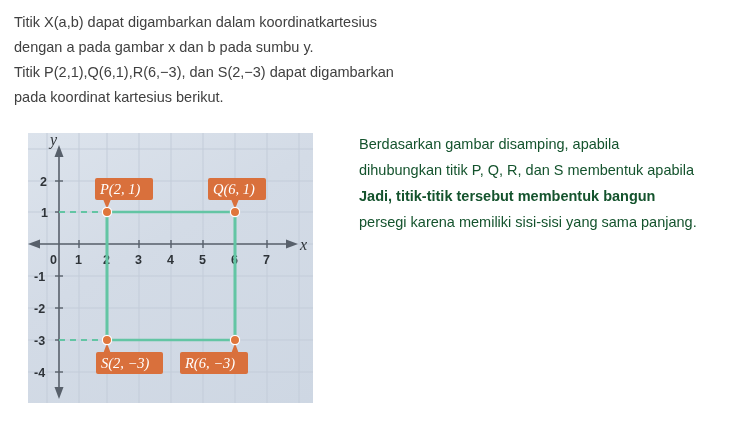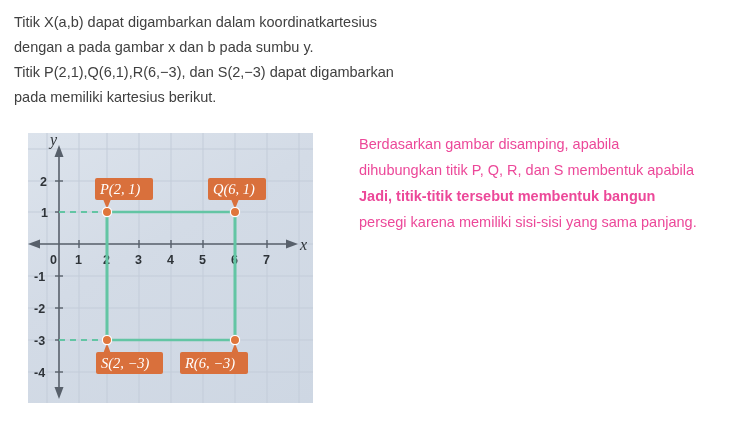--- a/index.html
+++ b/index.html
@@ -34,21 +34,21 @@
   #explanation {
     position: absolute;
     left: 359px;
     top: 131px;
     width: 372px;
   }
   #explanation .line {
     font-size: 14.5px;
     line-height: 26px;
     white-space: pre;
-    color: #ec4899;
+    color: #14532d;
   }
   #explanation .line.bold {
     font-weight: bold;
   }
 
   
   #figure {
     position: absolute;
     left: 28px;
     top: 133px;
@@ -120,21 +120,21 @@
     fill: #d9703c;
   }
 </style>
 </head>
 <body>
 
 <div id="intro">
   <div class="line">Titik X(a,b) dapat digambarkan dalam koordinatkartesius</div>
   <div class="line">dengan a pada gambar x dan b pada sumbu y.</div>
   <div class="line">Titik P(2,1),Q(6,1),R(6,−3), dan S(2,−3) dapat digambarkan</div>
-  <div class="line">pada memiliki kartesius berikut.</div>
+  <div class="line">pada koordinat kartesius berikut.</div>
 </div>
 
 <div id="explanation">
   <div class="line">Berdasarkan gambar disamping, apabila</div>
   <div class="line">dihubungkan titik P, Q, R, dan S membentuk apabila</div>
   <div class="line bold">Jadi, titik-titik tersebut membentuk bangun</div>
   <div class="line">persegi karena memiliki sisi-sisi yang sama panjang.</div>
 </div>
 
 <div id="figure">

